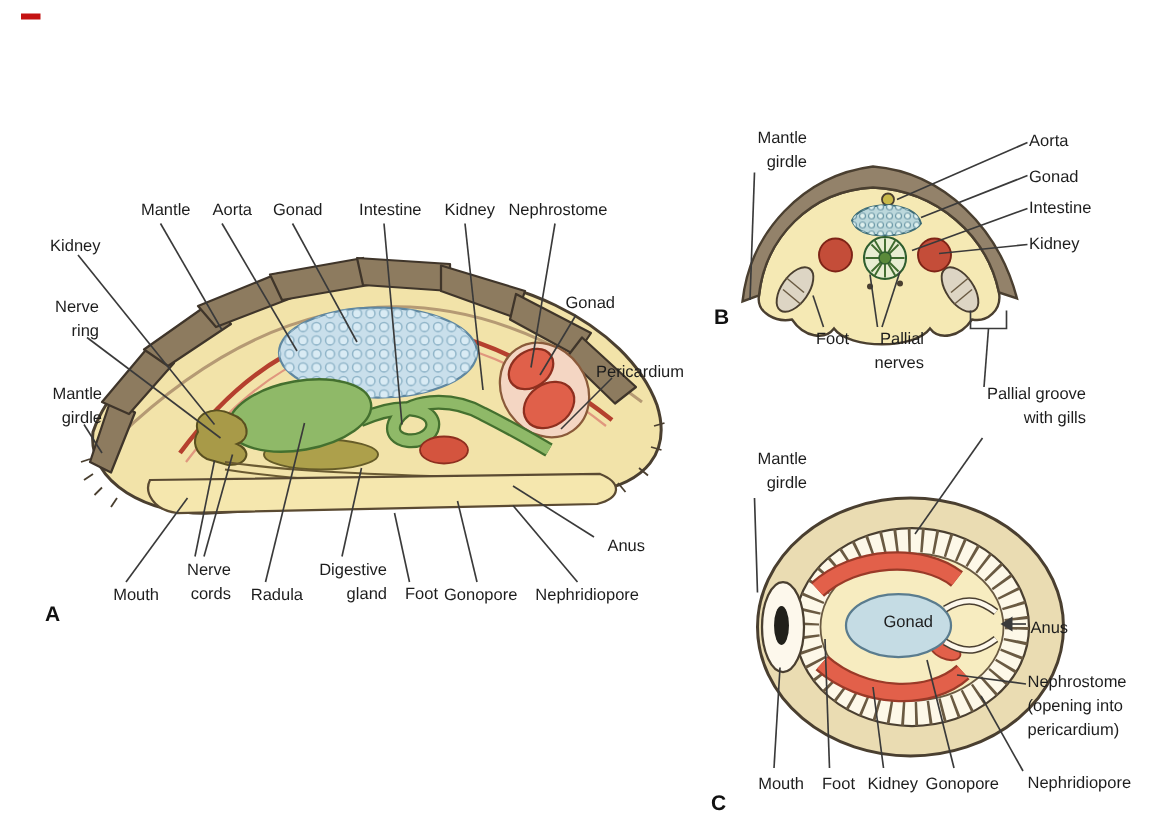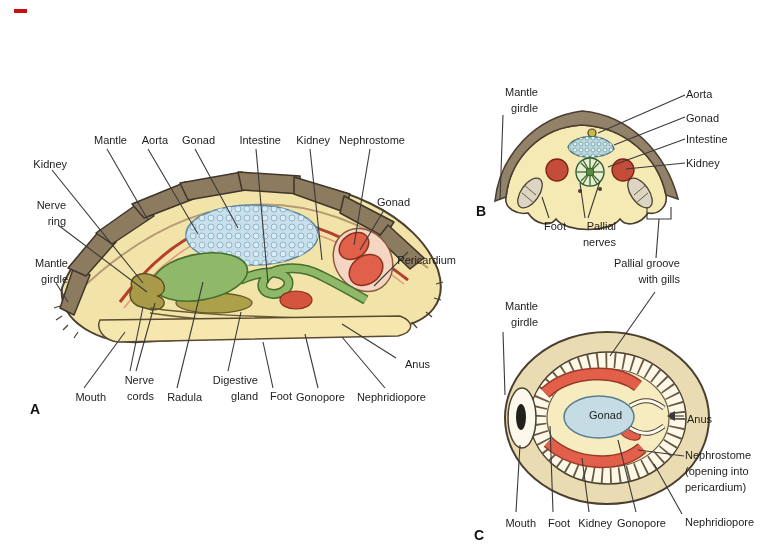--- a/index.html
+++ b/index.html
@@ -185,21 +185,21 @@
   <div class="lbl" style="left:175px;top:132px;width:40px">Gonad</div>
   <div class="lbl" style="left:231px;top:132px;width:50px">Intestine</div>
   <div class="lbl" style="left:290px;top:132px;width:40px">Kidney</div>
   <div class="lbl" style="left:335px;top:132px;width:70px">Nephrostome</div>
   <div class="lbl" style="left:27px;top:156px;width:40px">Kidney</div>
   <div class="lbl" style="left:22px;top:197px;width:44px">Nerve
 ring</div>
   <div class="lbl" style="left:22px;top:255px;width:46px">Mantle
 girdle</div>
   <div class="lbl" style="left:372px;top:194px;width:38px">Gonad</div>
-  <div class="lbl" style="left:392px;top:252px;width:64px">Pericardium</div>
+  <div class="lbl" style="left:392px;top:240px;width:64px">Pericardium</div>
   <div class="lbl" style="left:394px;top:356px;width:36px">Anus</div>
   <div class="lbl" style="left:62px;top:389px;width:44px">Mouth</div>
   <div class="lbl" style="left:110px;top:372px;width:44px">Nerve
 cords</div>
   <div class="lbl" style="left:152px;top:389px;width:50px">Radula</div>
   <div class="lbl" style="left:206px;top:372px;width:52px">Digestive
 gland</div>
   <div class="lbl" style="left:256px;top:388px;width:36px">Foot</div>
   <div class="lbl" style="left:296px;top:389px;width:48px">Gonopore</div>
   <div class="lbl" style="left:354px;top:389px;width:72px">Nephridiopore</div>
@@ -207,21 +207,21 @@
 
   <div class="lbl" style="left:492px;top:84px;width:46px">Mantle
 girdle</div>
   <div class="lbl left" style="left:686px;top:86px;width:44px">Aorta</div>
   <div class="lbl left" style="left:686px;top:110px;width:44px">Gonad</div>
   <div class="lbl left" style="left:686px;top:131px;width:54px">Intestine</div>
   <div class="lbl left" style="left:686px;top:155px;width:44px">Kidney</div>
   <div class="lbl" style="left:534px;top:218px;width:32px">Foot</div>
   <div class="lbl" style="left:568px;top:218px;width:48px">Pallial
 nerves</div>
-  <div class="lbl" style="left:584px;top:255px;width:96px">Pallial groove
+  <div class="lbl" style="left:628px;top:255px;width:96px">Pallial groove
 with gills</div>
   <div class="tag" style="left:476px;top:203px">B</div>
 
   <div class="lbl" style="left:492px;top:298px;width:46px">Mantle
 girdle</div>
   <div class="lbl" style="left:566px;top:407px;width:56px">Gonad</div>
   <div class="lbl left" style="left:687px;top:411px;width:40px">Anus</div>
   <div class="lbl left" style="left:685px;top:447px;width:82px">Nephrostome
 (opening into
 pericardium)</div>

